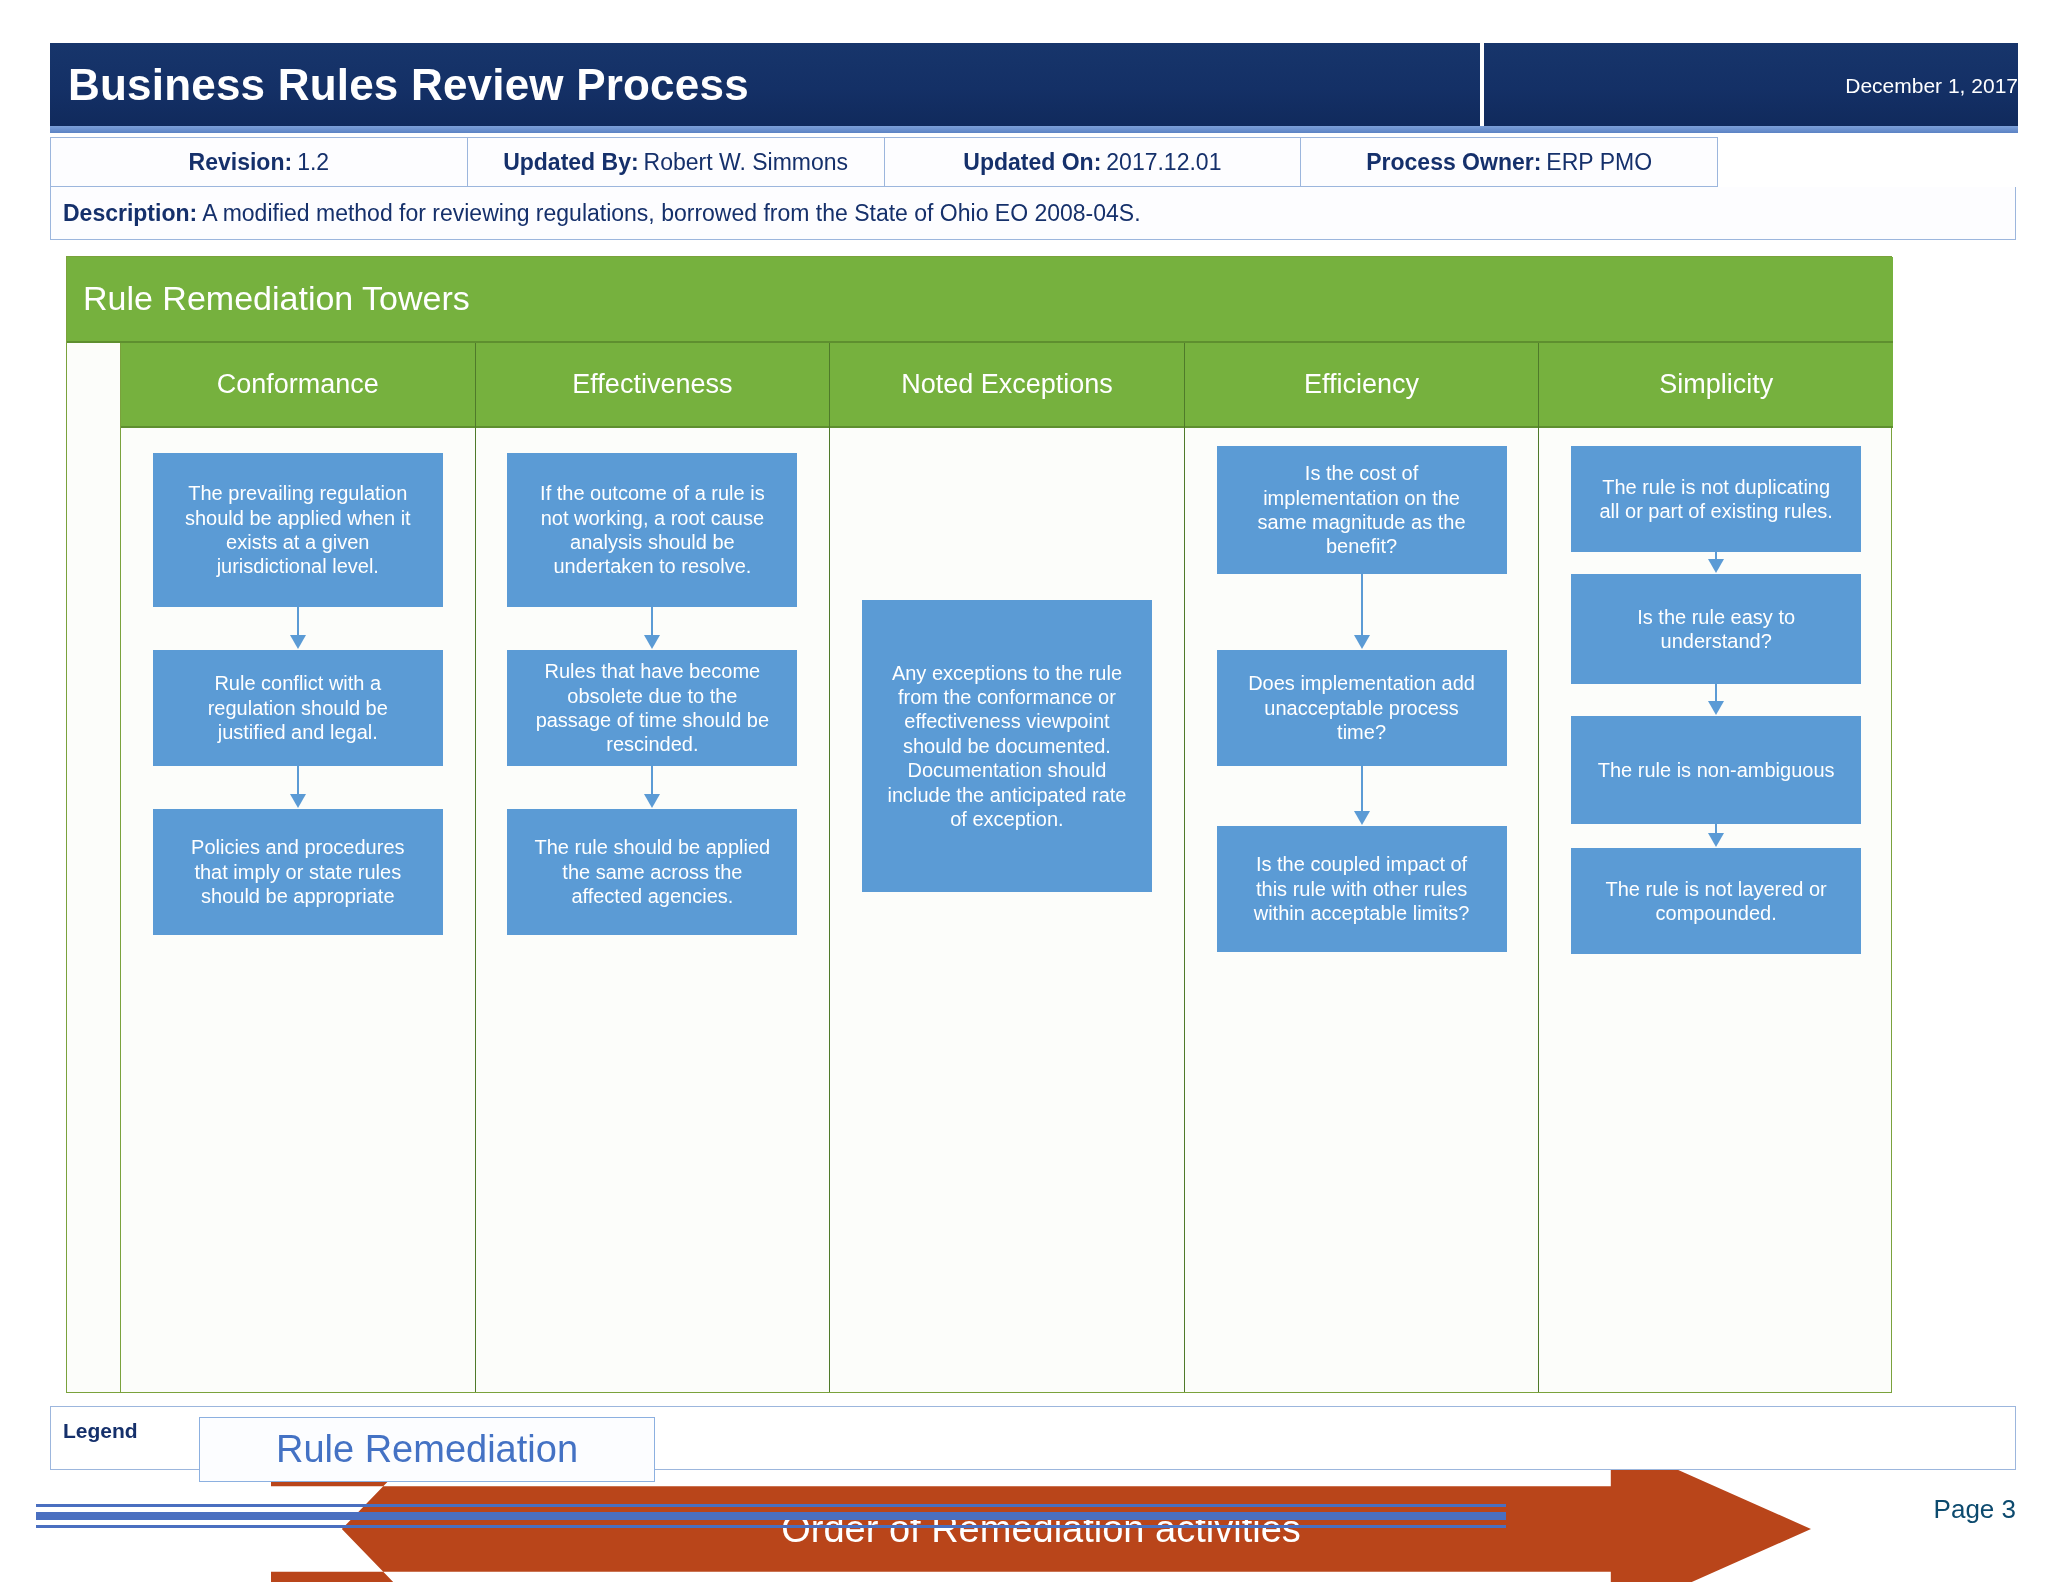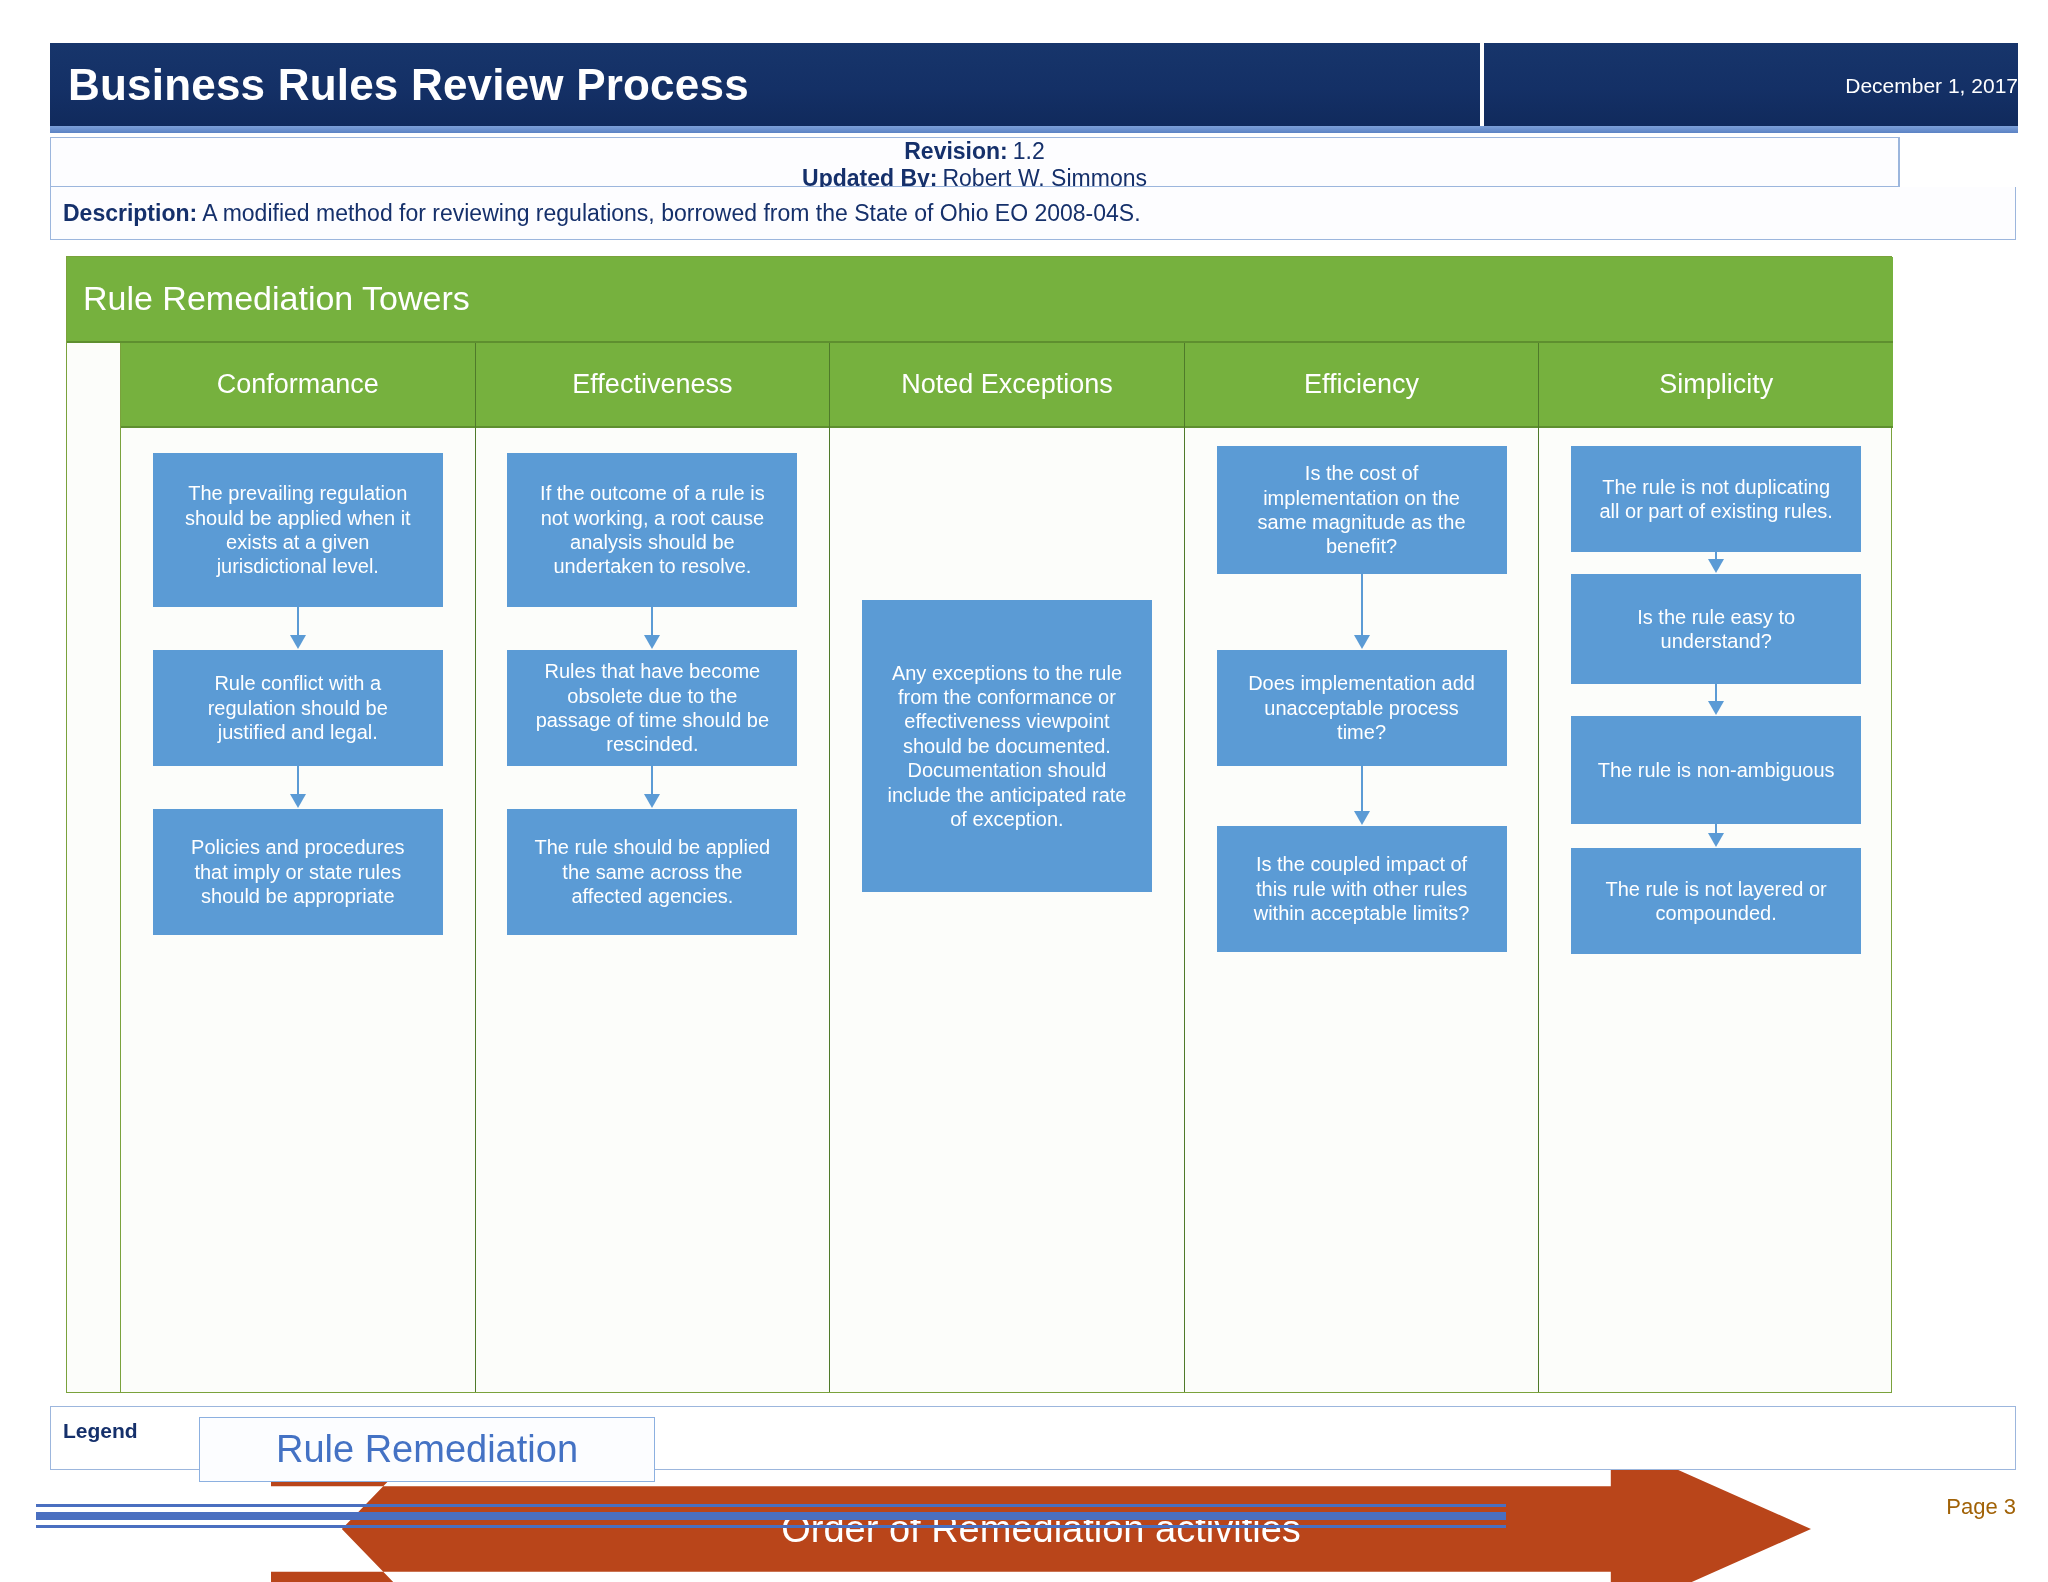--- a/index.html
+++ b/index.html
@@ -57,27 +57,26 @@
     width: 1968px;
     height: 7px;
     background: linear-gradient(180deg, #7ca0d8 0%, #5b82c4 100%);
   }
 
   
   .meta-row {
     position: absolute;
     left: 50px;
     top: 137px;
-    width: 1850px;
+    width: 1668px;
     height: 50px;
     border: 1px solid #9cb6dd;
     box-sizing: border-box;
     display: flex;
     background: #fdfdff;
-    flex-direction: column;
   }
   .meta-cell {
     flex: 1 1 0;
     display: flex;
     align-items: center;
     justify-content: center;
     border-right: 1px solid #9cb6dd;
     box-sizing: border-box;
     font-size: 23px;
     color: #15306b;
@@ -275,22 +274,22 @@
   .footer-rules .r1 { top: 0px; }
   .footer-rules .r2 {
     position: absolute; left: 0; top: 8px; width: 100%;
     height: 8px; background: #4a6fc0;
   }
   .footer-rules .r3 { top: 21px; }
   .page-number {
     position: absolute;
     right: 32px;
     top: 1494px;
-    font-size: 22px;
-    color: #a16207;
+    font-size: 26px;
+    color: #0c4a6e;
     white-space: nowrap;
   }
 </style>
 </head>
 <body>
 
 <div class="header-bar">
   <div class="header-title">Business Rules Review Process</div>
 </div>
 <div class="header-divider"></div>

